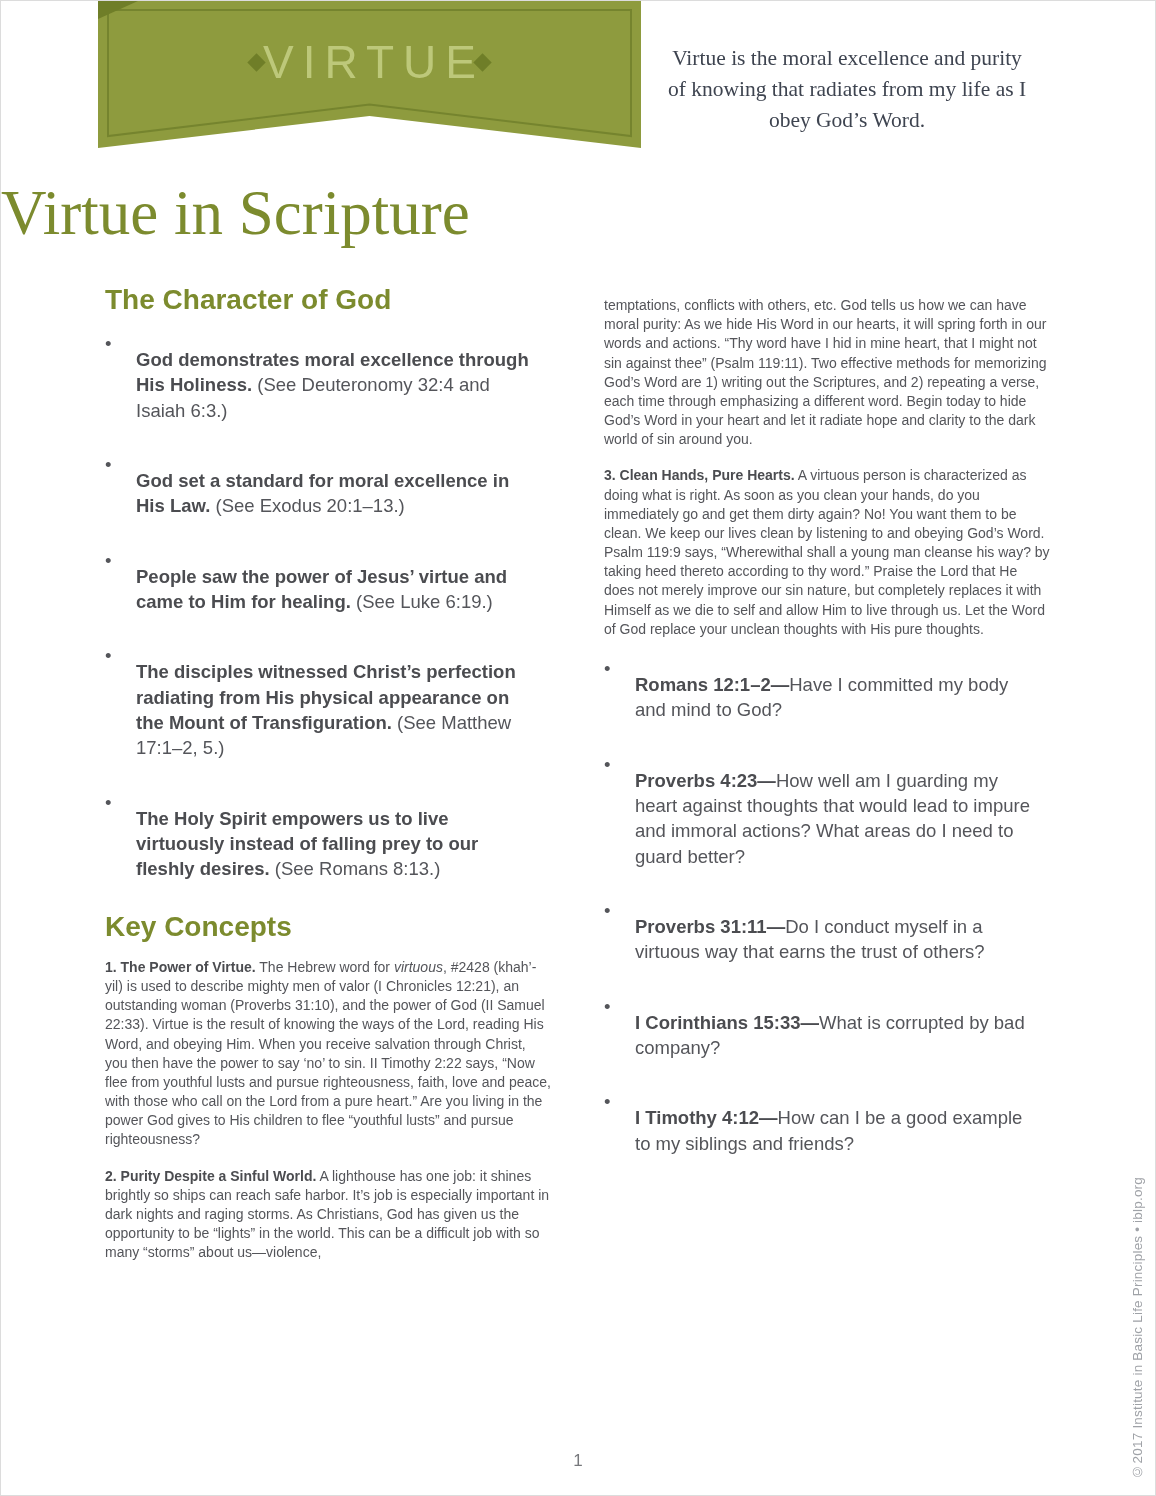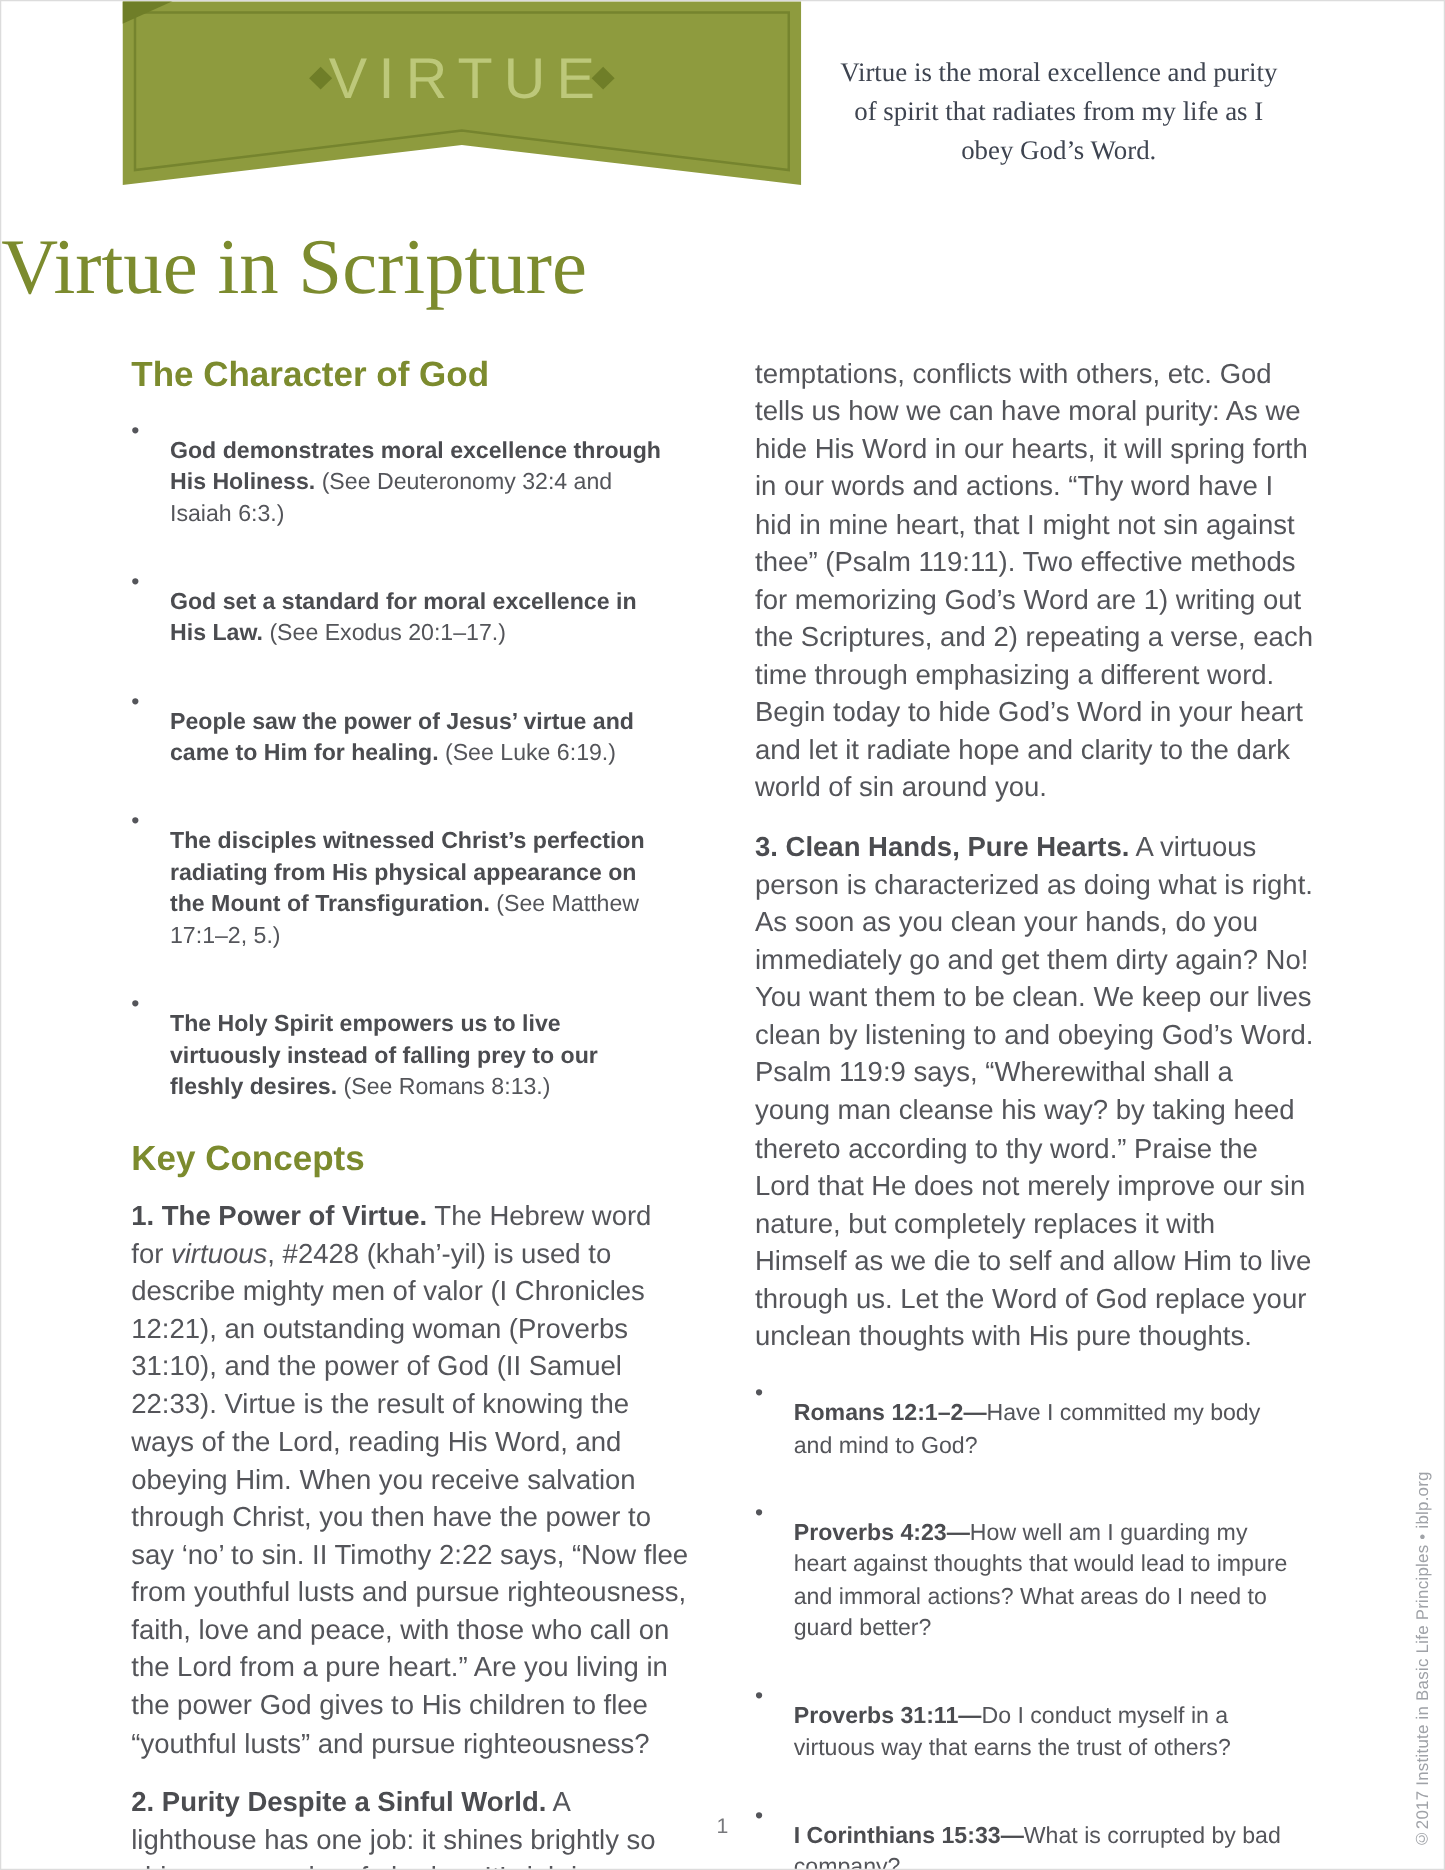--- a/index.html
+++ b/index.html
@@ -36,21 +36,21 @@
   .title {
     margin: 26px 0 0; 
     font-family: "Liberation Serif", serif; font-weight: 400;
     font-size: 63px; color: #7c8b2e;
   }
   
   .columns { display: flex; gap: 52px; padding: 34px 104px 0; }
   .col { flex: 1 1 0; min-width: 0; }
   h2 { margin: 0 0 15px; font-size: 28px; font-weight: 700; color: #7c8b2e; }
   h2.mt { }
-  .body-p { margin: 0 0 17px; font-size: 22px; line-height: 1.37; }
+  .body-p { margin: 12px 0 17px; font-size: 14px; line-height: 1.37; }
   b { color: #4b4c50; }
   .bullet { display: flex; margin: 0 0 13px; font-size: 18.5px; line-height: 1.37; }
   .bmark { flex: 0 0 15px; }
   .btext { flex: 1 1 auto; margin: 16px; }
   
   .pagenum {
     position: absolute; left: 0; right: 0; bottom: 24px;
     text-align: center; font-size: 17px; color: #77787c;
   }
   .copyright {
@@ -70,37 +70,37 @@
         <path d="M0,0 H543 V147 L271.5,115 L0,147 Z" fill="#8e9b3e"></path>
         <path d="M10,9 H533 V135 L271.5,103.5 L10,135 Z" fill="none" stroke="#75842e" stroke-width="2"></path>
         <path d="M0,0 L40,0 L0,18 Z" fill="#6f7e28"></path>
       </svg>
       <div class="ribbon-content">
         <span class="diamond"></span>
         <span class="ribbon-label">VIRTUE</span>
         <span class="diamond"></span>
       </div>
     </div>
-    <p class="definition">Virtue is the moral excellence and purity of spirit that radiates from my life as I obey God’s Word.</p>
+    <p class="definition">Virtue is the moral excellence and purity of knowing that radiates from my life as I obey God’s Word.</p>
   </div>
 
   <h1 class="title">Virtue in Scripture</h1>
 
   <div class="columns">
 
     <div class="col">
       <h2>The Character of God</h2>
 
       <div class="bullet">
         <span class="bmark">•</span>
         <p class="btext"><b>God demonstrates moral excellence through His Holiness.</b><span> (See Deuteronomy 32:4 and Isaiah 6:3.)</span></p>
       </div>
       <div class="bullet">
         <span class="bmark">•</span>
-        <p class="btext"><b>God set a standard for moral excellence in His Law.</b><span> (See Exodus 20:1–17.)</span></p>
+        <p class="btext"><b>God set a standard for moral excellence in His Law.</b><span> (See Exodus 20:1–13.)</span></p>
       </div>
       <div class="bullet">
         <span class="bmark">•</span>
         <p class="btext"><b>People saw the power of Jesus’ virtue and came to Him for healing.</b><span> (See Luke 6:19.)</span></p>
       </div>
       <div class="bullet">
         <span class="bmark">•</span>
         <p class="btext"><b>The disciples witnessed Christ’s perfection radiating from His physical appearance on the Mount of Transfiguration.</b><span> (See Matthew 17:1–2, 5.)</span></p>
       </div>
       <div class="bullet">

